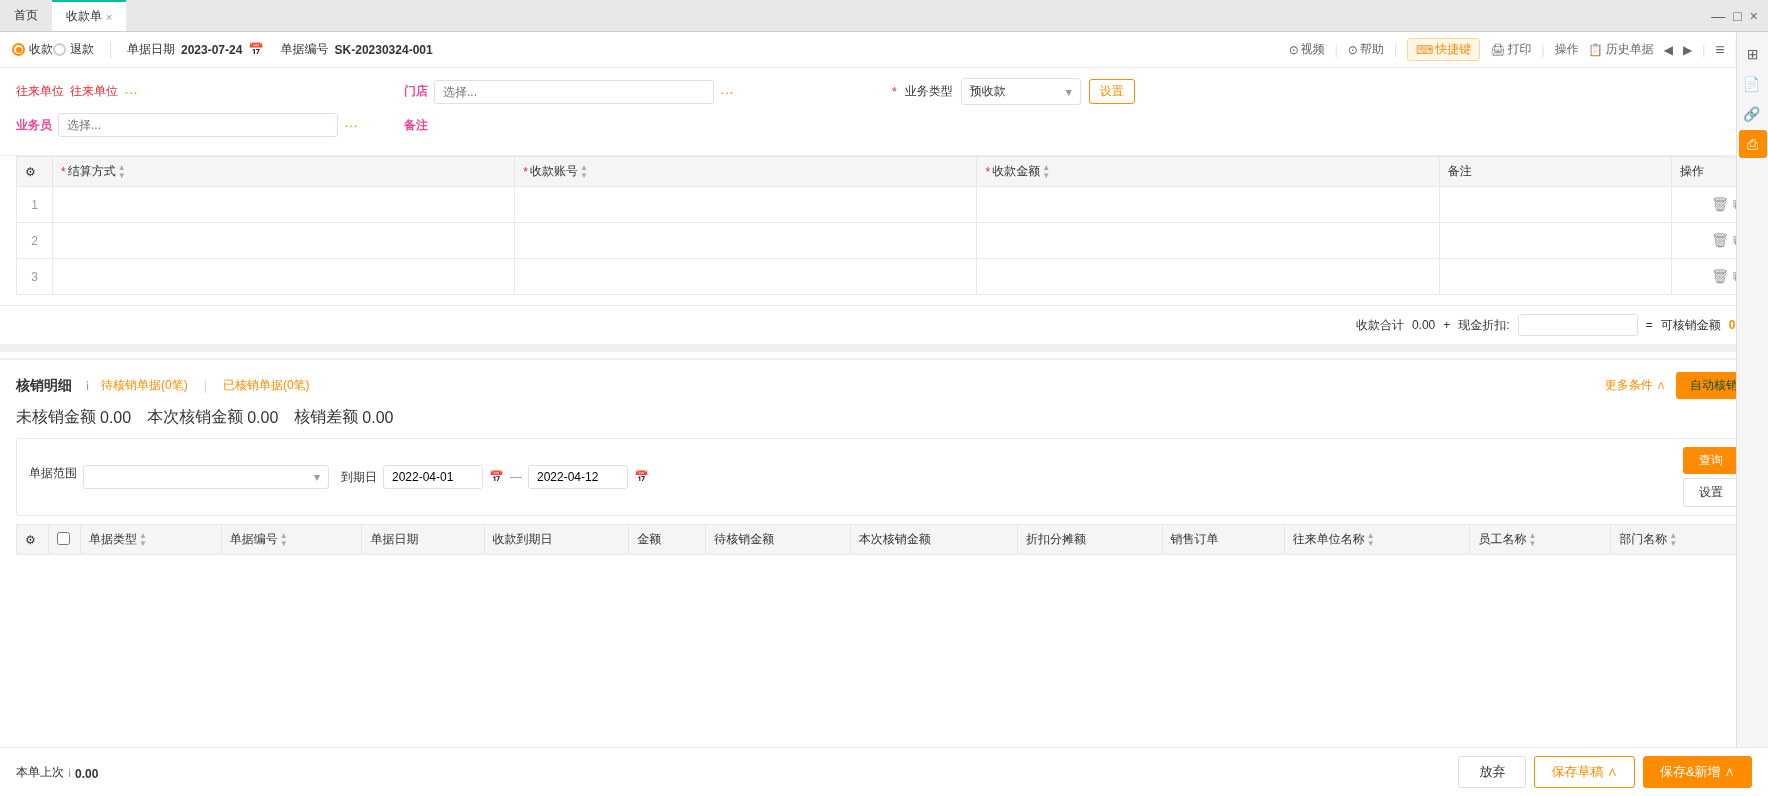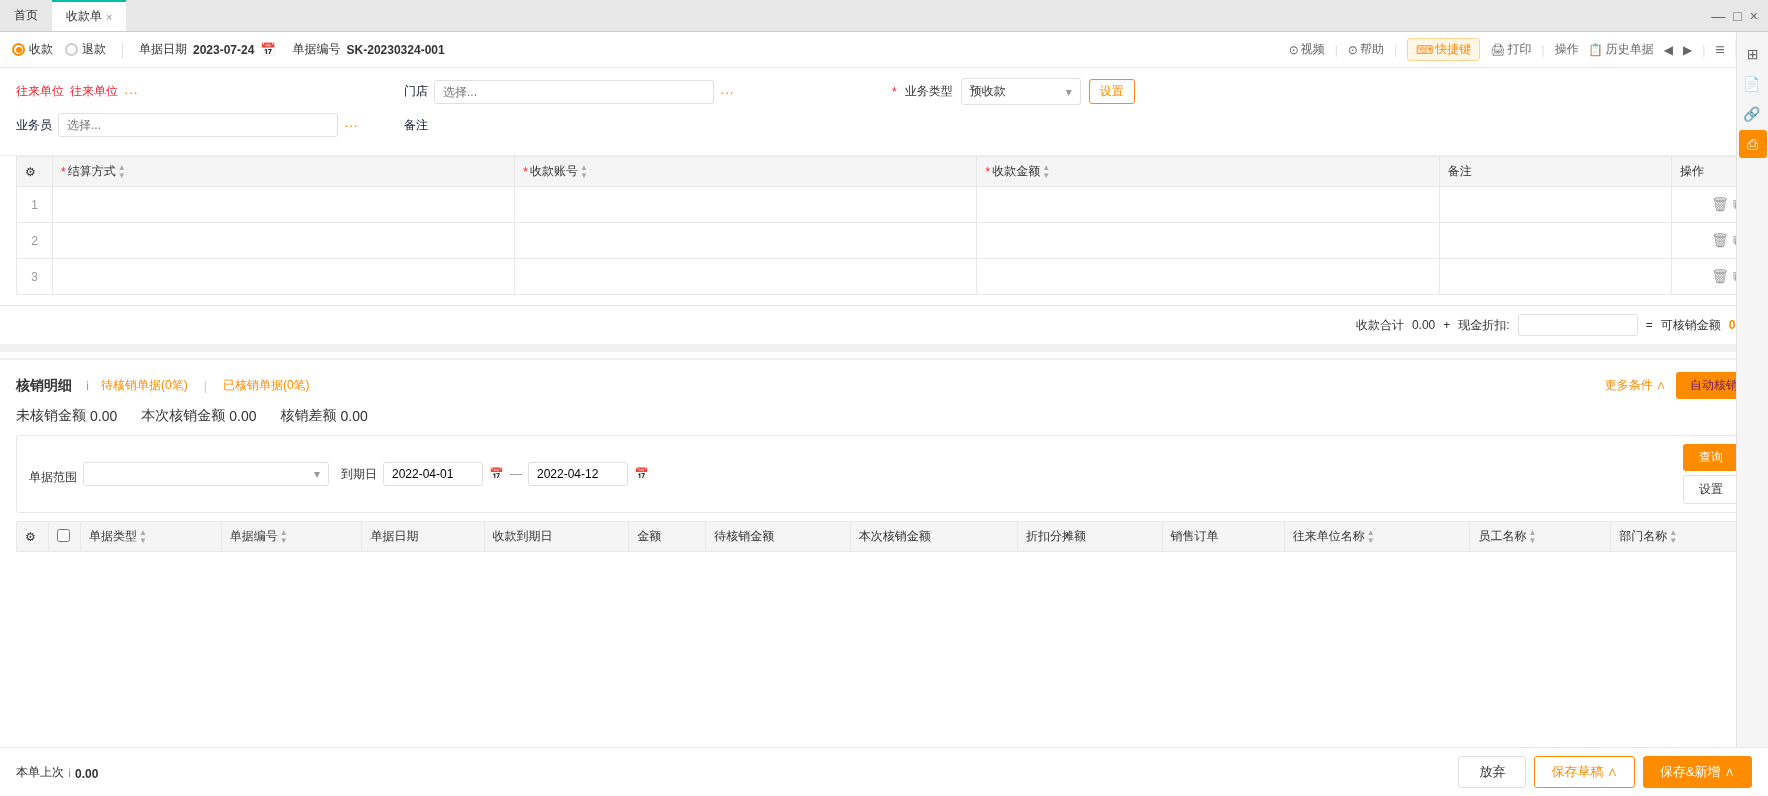--- a/index.html
+++ b/index.html
@@ -11,40 +11,40 @@
     .tab-active { background: #fff; color: #333; border-top: 2px solid #00bfa5; padding: 0 14px; height: 100%; display: flex; align-items: center; cursor: pointer; font-size: 12px; }
     .tab-close { margin-left: 4px; cursor: pointer; color: #999; font-size: 11px; }
     .tab-bar-right { margin-left: auto; display: flex; align-items: center; gap: 8px; padding-right: 10px; color: #666; font-size: 14px; }
     .tab-bar-right span { cursor: pointer; }
 
     
     .main { background: #fff; height: calc(100vh - 32px); overflow-y: auto; }
 
     
     .toolbar { display: flex; align-items: center; padding: 6px 12px; background: #fff; border-bottom: 1px solid #e8e8e8; gap: 16px; }
-    .radio-group { display: flex; align-items: flex-start; gap: 12px; }
+    .radio-group { display: flex; align-items: flex-start; }
     .radio-item { display: flex; align-items: center; gap: 4px; cursor: pointer; }
     .radio-circle { width: 13px; height: 13px; border-radius: 50%; border: 2px solid #ccc; display: flex; align-items: center; justify-content: center; }
     .radio-circle.active { border-color: #ff8c00; }
     .radio-circle.active::after { content: ''; width: 6px; height: 6px; background: #ff8c00; border-radius: 50%; }
     .toolbar-divider { height: 16px; width: 1px; background: #e0e0e0; }
     .toolbar-field { display: flex; align-items: center; gap: 6px; font-size: 12px; }
     .toolbar-field label { color: #333; }
     .toolbar-field .val { color: #333; font-weight: bold; }
     .toolbar-field .icon-btn { color: #666; cursor: pointer; font-size: 13px; }
     .toolbar-right { margin-left: auto; display: flex; align-items: center; gap: 10px; font-size: 12px; color: #666; }
     .toolbar-right .btn-link { cursor: pointer; display: flex; align-items: center; gap: 2px; color: #666; }
     .toolbar-right .btn-highlight { background: #fff7e6; border: 1px solid #ffd591; color: #fa8c16; padding: 2px 8px; border-radius: 3px; cursor: pointer; display: flex; align-items: center; gap: 2px; }
     .settings-btn { background: #fff; border: 1px solid #ff8c00; color: #ff8c00; padding: 3px 10px; border-radius: 3px; cursor: pointer; font-size: 12px; }
 
     
     .form-section { padding: 10px 16px; background: #fff; border-bottom: 1px solid #f0f0f0; }
     .form-row { display: flex; align-items: center; gap: 8px; margin-bottom: 8px; }
     .form-label { color: #f5222d; font-size: 12px; white-space: nowrap; }
-    .form-label.optional { color: #0f172a; }
+    .form-label.optional { color: #ec4899; font-weight: bold; }
     .form-input { border: 1px solid #e0e0e0; border-radius: 3px; padding: 4px 8px; font-size: 12px; color: #999; flex: 1; max-width: 280px; background: #fff; }
     .more-btn { color: #ff8c00; cursor: pointer; font-size: 14px; }
     .form-group { display: flex; align-items: center; gap: 6px; flex: 1; }
     .business-type-select { display: flex; align-items: center; gap: 13px; border: 1px solid #e0e0e0; border-radius: 3px; padding: 4px 8px; min-width: 120px; cursor: pointer; }
     .business-type-select .val { flex: 1; }
     .business-type-select .arrow { color: #999; }
 
     
     .table-section { padding: 0 16px 10px; background: #fff; }
     .data-table { width: 100%; border-collapse: collapse; font-size: 12px; }
@@ -61,27 +61,27 @@
     .summary-row .value { color: #333; }
     .summary-row .value.orange { color: #ff8c00; }
     .summary-row input { border: 1px solid #e0e0e0; border-radius: 3px; padding: 3px 6px; width: 100px; font-size: 12px; }
 
     
     .verify-section { background: #fff; margin-top: 6px; padding: 12px 16px; border-top: 2px solid #f0f0f0; }
     .verify-header { display: flex; align-items: center; gap: 12px; margin-bottom: 8px; }
     .verify-title { font-size: 14px; font-weight: bold; color: #333; }
     .verify-tabs { display: flex; align-items: center; gap: 16px; }
     .verify-tab { color: #ff8c00; cursor: pointer; font-size: 12px; }
-    .verify-stats { display: flex; align-items: center; gap: 24px; font-size: 14px; margin-bottom: 10px; }
+    .verify-stats { display: flex; align-items: center; gap: 16px; font-size: 16px; margin-bottom: 10px; }
     .verify-stats .stat-item { display: flex; align-items: center; gap: 4px; }
     .verify-stats .stat-label { color: #333; }
     .verify-stats .stat-value { color: #333; }
     .verify-right { margin-left: auto; display: flex; align-items: center; gap: 8px; }
     .more-conditions { color: #ff8c00; cursor: pointer; font-size: 12px; display: flex; align-items: center; gap: 2px; }
-    .auto-btn { background: #ff8c00; color: #701a75; border: none; padding: 5px 14px; border-radius: 3px; cursor: pointer; font-size: 12px; }
+    .auto-btn { background: #ff8c00; color: #14532d; border: none; padding: 5px 14px; border-radius: 3px; cursor: pointer; font-size: 12px; }
 
     
     .filter-row { display: flex; align-items: center; gap: 12px; padding: 8px 0; border: 1px solid #e8e8e8; border-radius: 3px; padding: 8px 12px; margin-bottom: 8px; }
     .date-input { border: 1px solid #e0e0e0; border-radius: 3px; padding: 4px 8px; font-size: 12px; width: 100px; }
     .query-btn { background: #ff8c00; color: #fff; border: none; padding: 5px 16px; border-radius: 3px; cursor: pointer; font-size: 12px; }
     .settings-btn2 { background: #fff; border: 1px solid #e0e0e0; color: #333; padding: 5px 14px; border-radius: 3px; cursor: pointer; font-size: 12px; }
 
     
     .verify-table { width: 100%; border-collapse: collapse; font-size: 12px; }
     .verify-table th { background: #f5f5f5; border: 1px solid #e8e8e8; padding: 6px 8px; text-align: left; font-weight: normal; color: #333; white-space: nowrap; }
@@ -339,21 +339,21 @@
         <span class="stat-label">本次核销金额</span>
         <span class="stat-value">0.00</span>
       </div>
       <div class="stat-item">
         <span class="stat-label">核销差额</span>
         <span class="stat-value">0.00</span>
       </div>
     </div>
 
     <div class="filter-row" style="display:flex; align-items:center; gap:12px; border:1px solid #e8e8e8; padding:8px 12px; border-radius:3px; margin-bottom:8px;">
-      <div style="display:flex; align-items:flex-end; gap:6px; flex:1; max-width:300px;">
+      <div style="display:flex; align-items:flex-start; gap:6px; flex:1; max-width:300px;">
         <span style="color:#333; font-size:12px; white-space:nowrap;">单据范围</span>
         <div style="border:1px solid #e0e0e0; border-radius:3px; padding:4px 8px; font-size:12px; flex:1; display:flex; align-items:center; cursor:pointer; min-width:160px;">
           <span style="flex:1;"></span>
           <span style="color:#999;">▾</span>
         </div>
       </div>
       <div style="display:flex; align-items:center; gap:6px;">
         <span style="white-space:nowrap;">到期日</span>
         <input type="text" class="date-input" value="2022-04-01" style="">
         <span style="cursor:pointer; color:#999;">📅</span>

